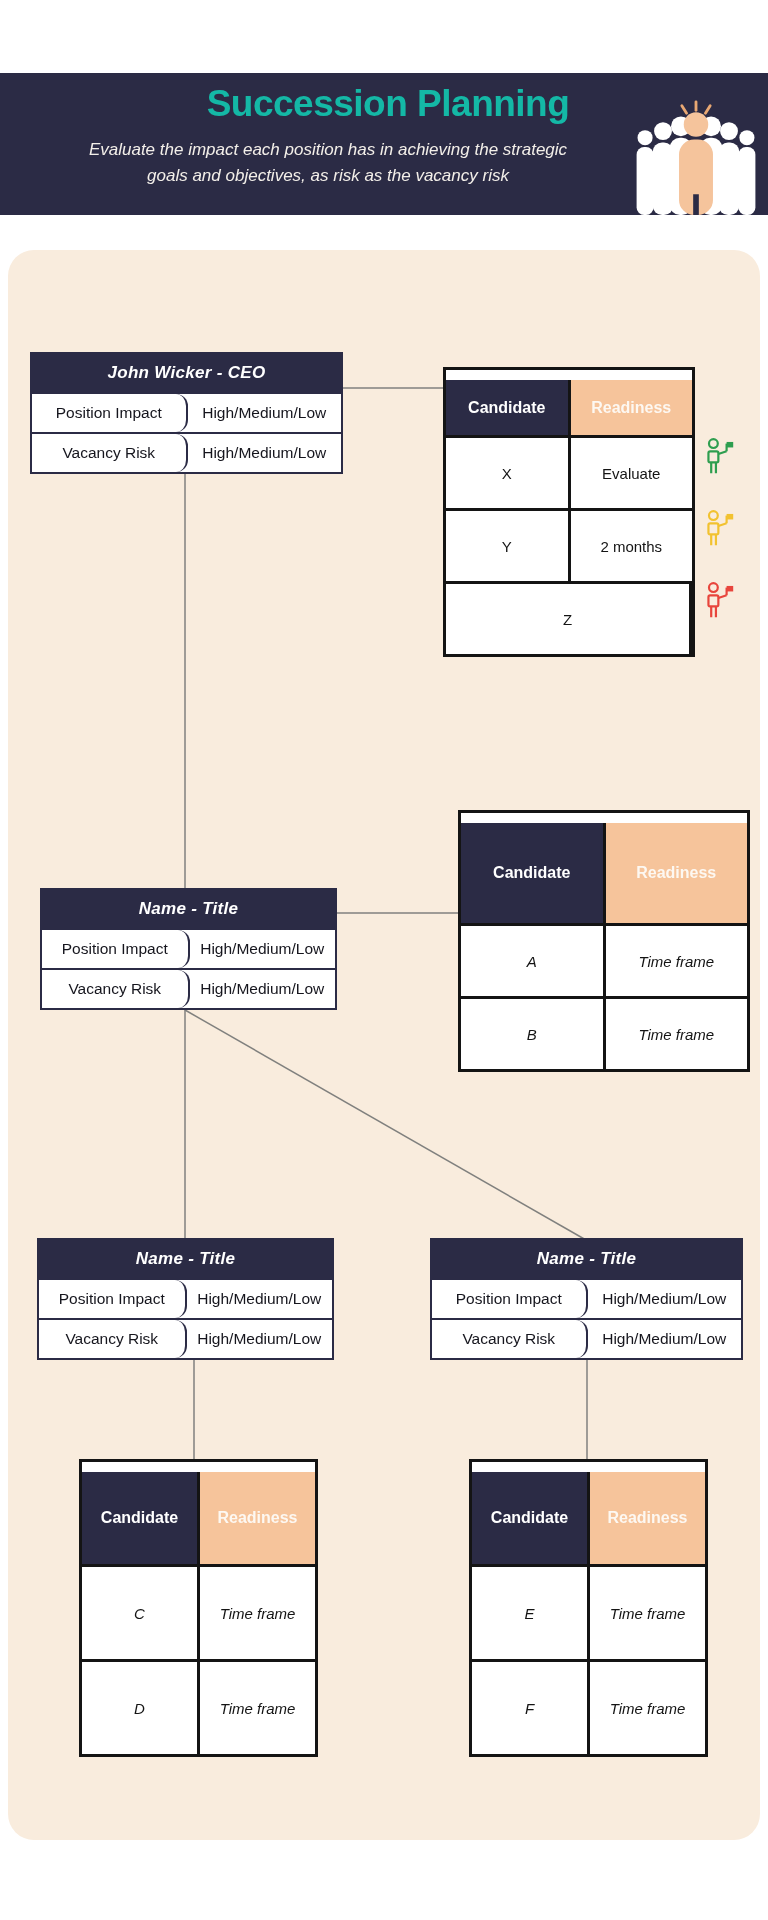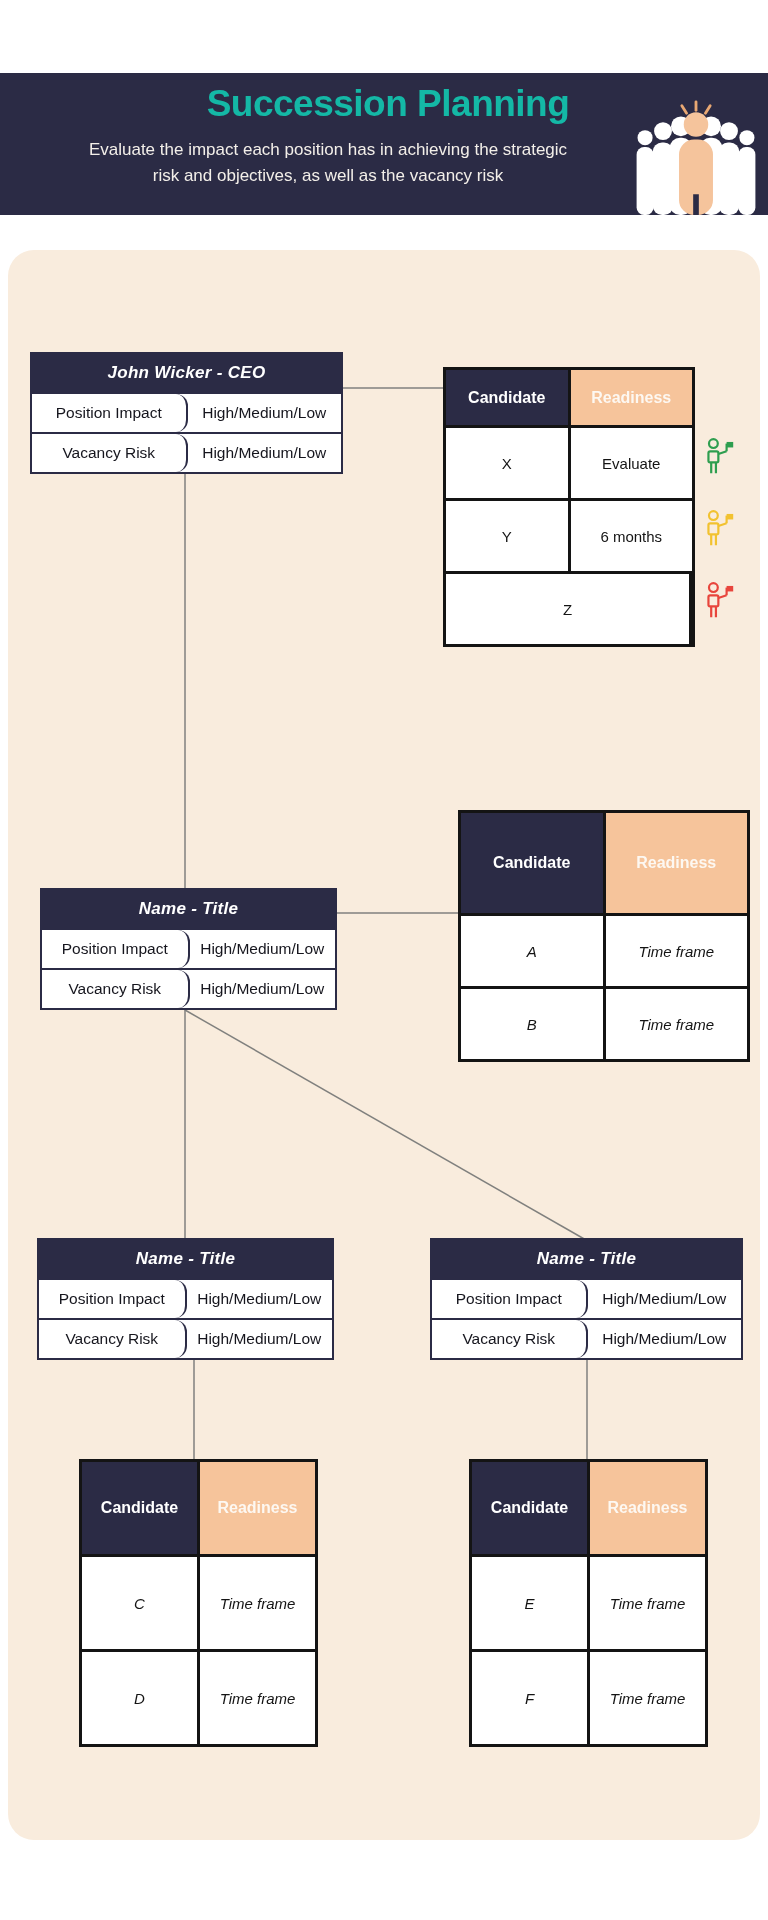--- a/index.html
+++ b/index.html
@@ -3,37 +3,37 @@
 <meta charset="utf-8">
 <style>
   html,body{margin:0;padding:0;background:#ffffff;}
   .page{position:relative;width:768px;height:1920px;background:#ffffff;overflow:hidden;
         font-family:"Liberation Sans",sans-serif;}
   
   .header-band{position:absolute;left:0;top:73px;width:768px;height:142px;background:#2b2b45;}
   .header-title{position:absolute;left:4px;top:10px;width:768px;text-align:center;
         color:#14b8a6;font-size:37px;font-weight:800;letter-spacing:-0.5px;}
   .header-sub{position:absolute;left:0;top:64px;width:656px;text-align:center;color:#f3efe9;
-        font-size:17px;line-height:26px;}
+        font-size:17px;font-style:italic;line-height:26px;}
   .header-icon{position:absolute;right:6px;bottom:0;width:132px;height:126px;}
   
   .card{position:absolute;left:8px;top:250px;width:752px;height:1590px;
         background:#f9ecdd;border-radius:26px;}
   .lines{position:absolute;left:0;top:0;width:768px;height:1920px;pointer-events:none;}
   
   .pbox{position:absolute;background:#ffffff;border:2px solid #2b2b45;box-sizing:border-box;}
   .pbox-header{height:38px;background:#2b2b45;color:#ffffff;display:flex;align-items:center;
         justify-content:center;font-size:17px;font-weight:bold;font-style:italic;letter-spacing:.3px;}
   .pbox-row{display:flex;height:38px;border-top:2px solid #2b2b45;}
   .pbox-cell{flex:1;display:flex;align-items:center;justify-content:center;
         font-size:15.5px;color:#15151d;background:#ffffff;}
   .pbox-label{border-right:2px solid #2b2b45;border-radius:12px;}
   
   .ctable{position:absolute;background:#ffffff;border:3px solid #141414;box-sizing:border-box;}
-  .ct-hrow{display:flex;height:var(--hh);}
+  .ct-hrow{display:flex;height:var(--hh);margin-top:10px;}
   .ct-hcell{flex:1;display:flex;align-items:center;justify-content:center;
         font-size:16px;font-weight:bold;}
   .ct-candidate{background:#2b2b45;color:#ffffff;border-right:3px solid #141414;}
   .ct-readiness{background:#f6c49b;color:#fdf8f2;text-align:right;}
   .ct-row{display:flex;height:var(--rh);border-top:3px solid #141414;}
   .ct-cell{flex:1;display:flex;align-items:center;justify-content:center;
         font-size:15px;color:#141414;background:#ffffff;}
   .ct-first{border-right:3px solid #141414;}
   .ctable.italic .ct-cell{font-style:italic;}
   
@@ -41,21 +41,21 @@
 </style>
 </head>
 <body>
 
 <div class="page">
 
   <div class="header-band">
     <div class="header-title">Succession Planning</div>
     <div class="header-sub">
       <div>Evaluate the impact each position has in achieving the strategic</div>
-      <div>risk and objectives, as well as the vacancy risk</div>
+      <div>goals and objectives, as risk as the vacancy risk</div>
     </div>
     <div class="header-icon">
       <svg width="132" height="126" viewBox="0 0 140 126" preserveAspectRatio="xMidYMax meet">
         <g fill="#ffffff">
           <circle cx="16" cy="44" r="8"></circle>
             <rect x="7" y="54" width="18" height="72" rx="8"></rect>
           <circle cx="35" cy="37" r="9.5"></circle>
             <rect x="24" y="49" width="22" height="77" rx="10"></rect>
           <circle cx="54" cy="32" r="10.5"></circle>
             <rect x="42" y="44" width="24" height="82" rx="11"></rect>
@@ -109,21 +109,21 @@
     <div class="ct-hrow">
       <div class="ct-hcell ct-candidate">Candidate</div>
       <div class="ct-hcell ct-readiness">Readiness</div>
     </div>
     <div class="ct-row">
       <div class="ct-cell ct-first">X</div>
       <div class="ct-cell">Evaluate</div>
     </div>
     <div class="ct-row">
       <div class="ct-cell ct-first">Y</div>
-      <div class="ct-cell">6 months</div>
+      <div class="ct-cell">2 months</div>
     </div>
     <div class="ct-row">
       <div class="ct-cell ct-first">Z</div>
     </div>
   </div>
 
   <div class="status-icon" style="left:703px;top:437px">
     <svg width="34" height="44" viewBox="0 0 30 40">
       <g fill="none" stroke="#2e9e4f" stroke-width="2" stroke-linejoin="round">
         <circle cx="9" cy="6" r="4"></circle>

